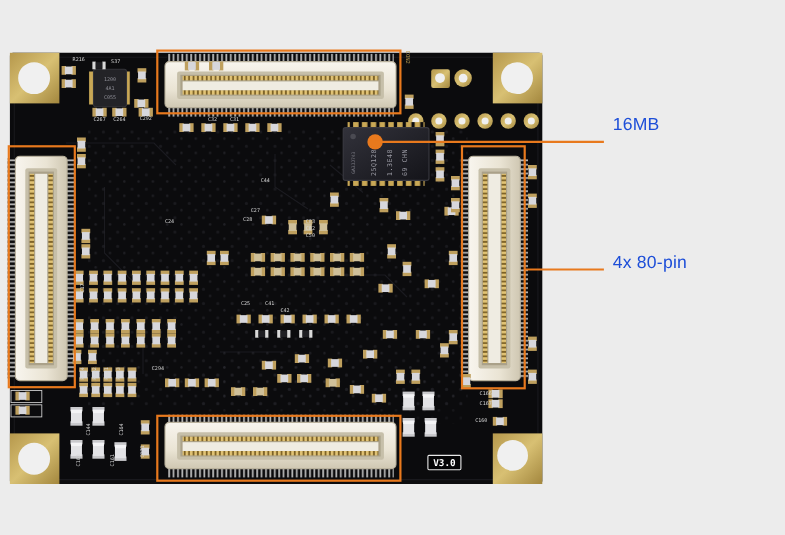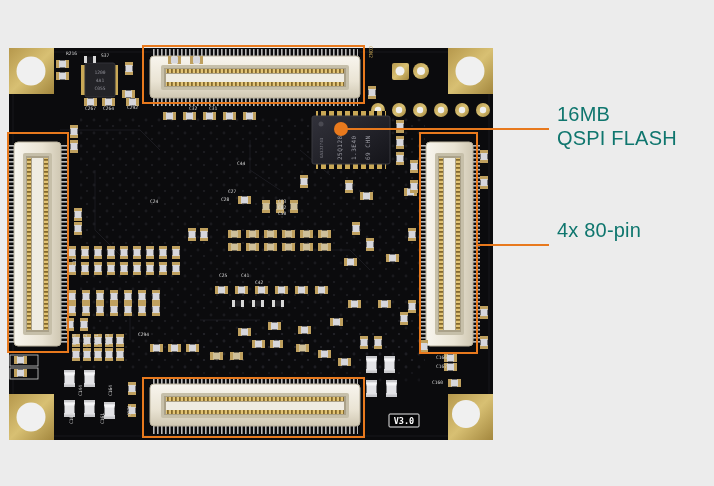--- a/index.html
+++ b/index.html
@@ -1,22 +1,22 @@
 <!DOCTYPE html>
 <html><head>
 <meta charset="utf-8">
 <style>
   html,body{margin:0;padding:0;}
   .stage{position:relative;width:714px;height:486px;background:#ececec;overflow:hidden;
          font-family:"Liberation Sans",sans-serif;}
   .stage svg{position:absolute;left:0;top:0;}
-  .callout{position:absolute;left:557px;color:#0f766e;font-size:20px;line-height:24px;
+  .callout{position:absolute;left:557px;color:#1d4ed8;font-size:16px;line-height:24px;
            letter-spacing:.2px;white-space:nowrap;}
   .callout-flash{top:102px;}
-  .callout-ports{top:218px;}
+  .callout-ports{top:228px;}
   .silk{font-family:"DejaVu Sans Mono",monospace;font-size:4.6px;fill:#d6d6d6;}
   .congold{font-family:"DejaVu Sans Mono",monospace;font-size:5px;fill:#b99a4e;}
   .chipmark{font-family:"DejaVu Sans Mono",monospace;font-size:6px;fill:#9a9aa3;letter-spacing:.5px;}
   .chipmark-small{font-family:"DejaVu Sans Mono",monospace;font-size:4.2px;fill:#7e7e86;}
   .auxmark{font-family:"DejaVu Sans Mono",monospace;font-size:4.6px;fill:#8e8e96;text-anchor:middle;}
   .ver{font-family:"DejaVu Sans Mono",monospace;font-weight:bold;font-size:8.5px;fill:#ffffff;text-anchor:middle;}
   .hl{fill:none;stroke:#e8791d;stroke-width:2;}
   .leader{stroke:#e8791d;stroke-width:2;}
 </style>
 </head>
@@ -412,19 +412,18 @@
       <rect class="hl" x="143" y="378" width="221" height="59"></rect>
       <rect class="hl" x="420" y="133" width="57" height="220"></rect>
       <circle cx="341" cy="129" r="7" fill="#e8791d"></circle>
       <line class="leader" x1="341" y1="129" x2="549" y2="129"></line>
       <line class="leader" x1="477" y1="245" x2="549" y2="245"></line>
     </g>
   </svg>
 
   <div class="callout callout-flash">
     <div>16MB</div>
-    <div>QSPI FLASH</div>
   </div>
   <div class="callout callout-ports">
     <div>4x 80-pin</div>
   </div>
 
 </div>
 
 </body></html>

